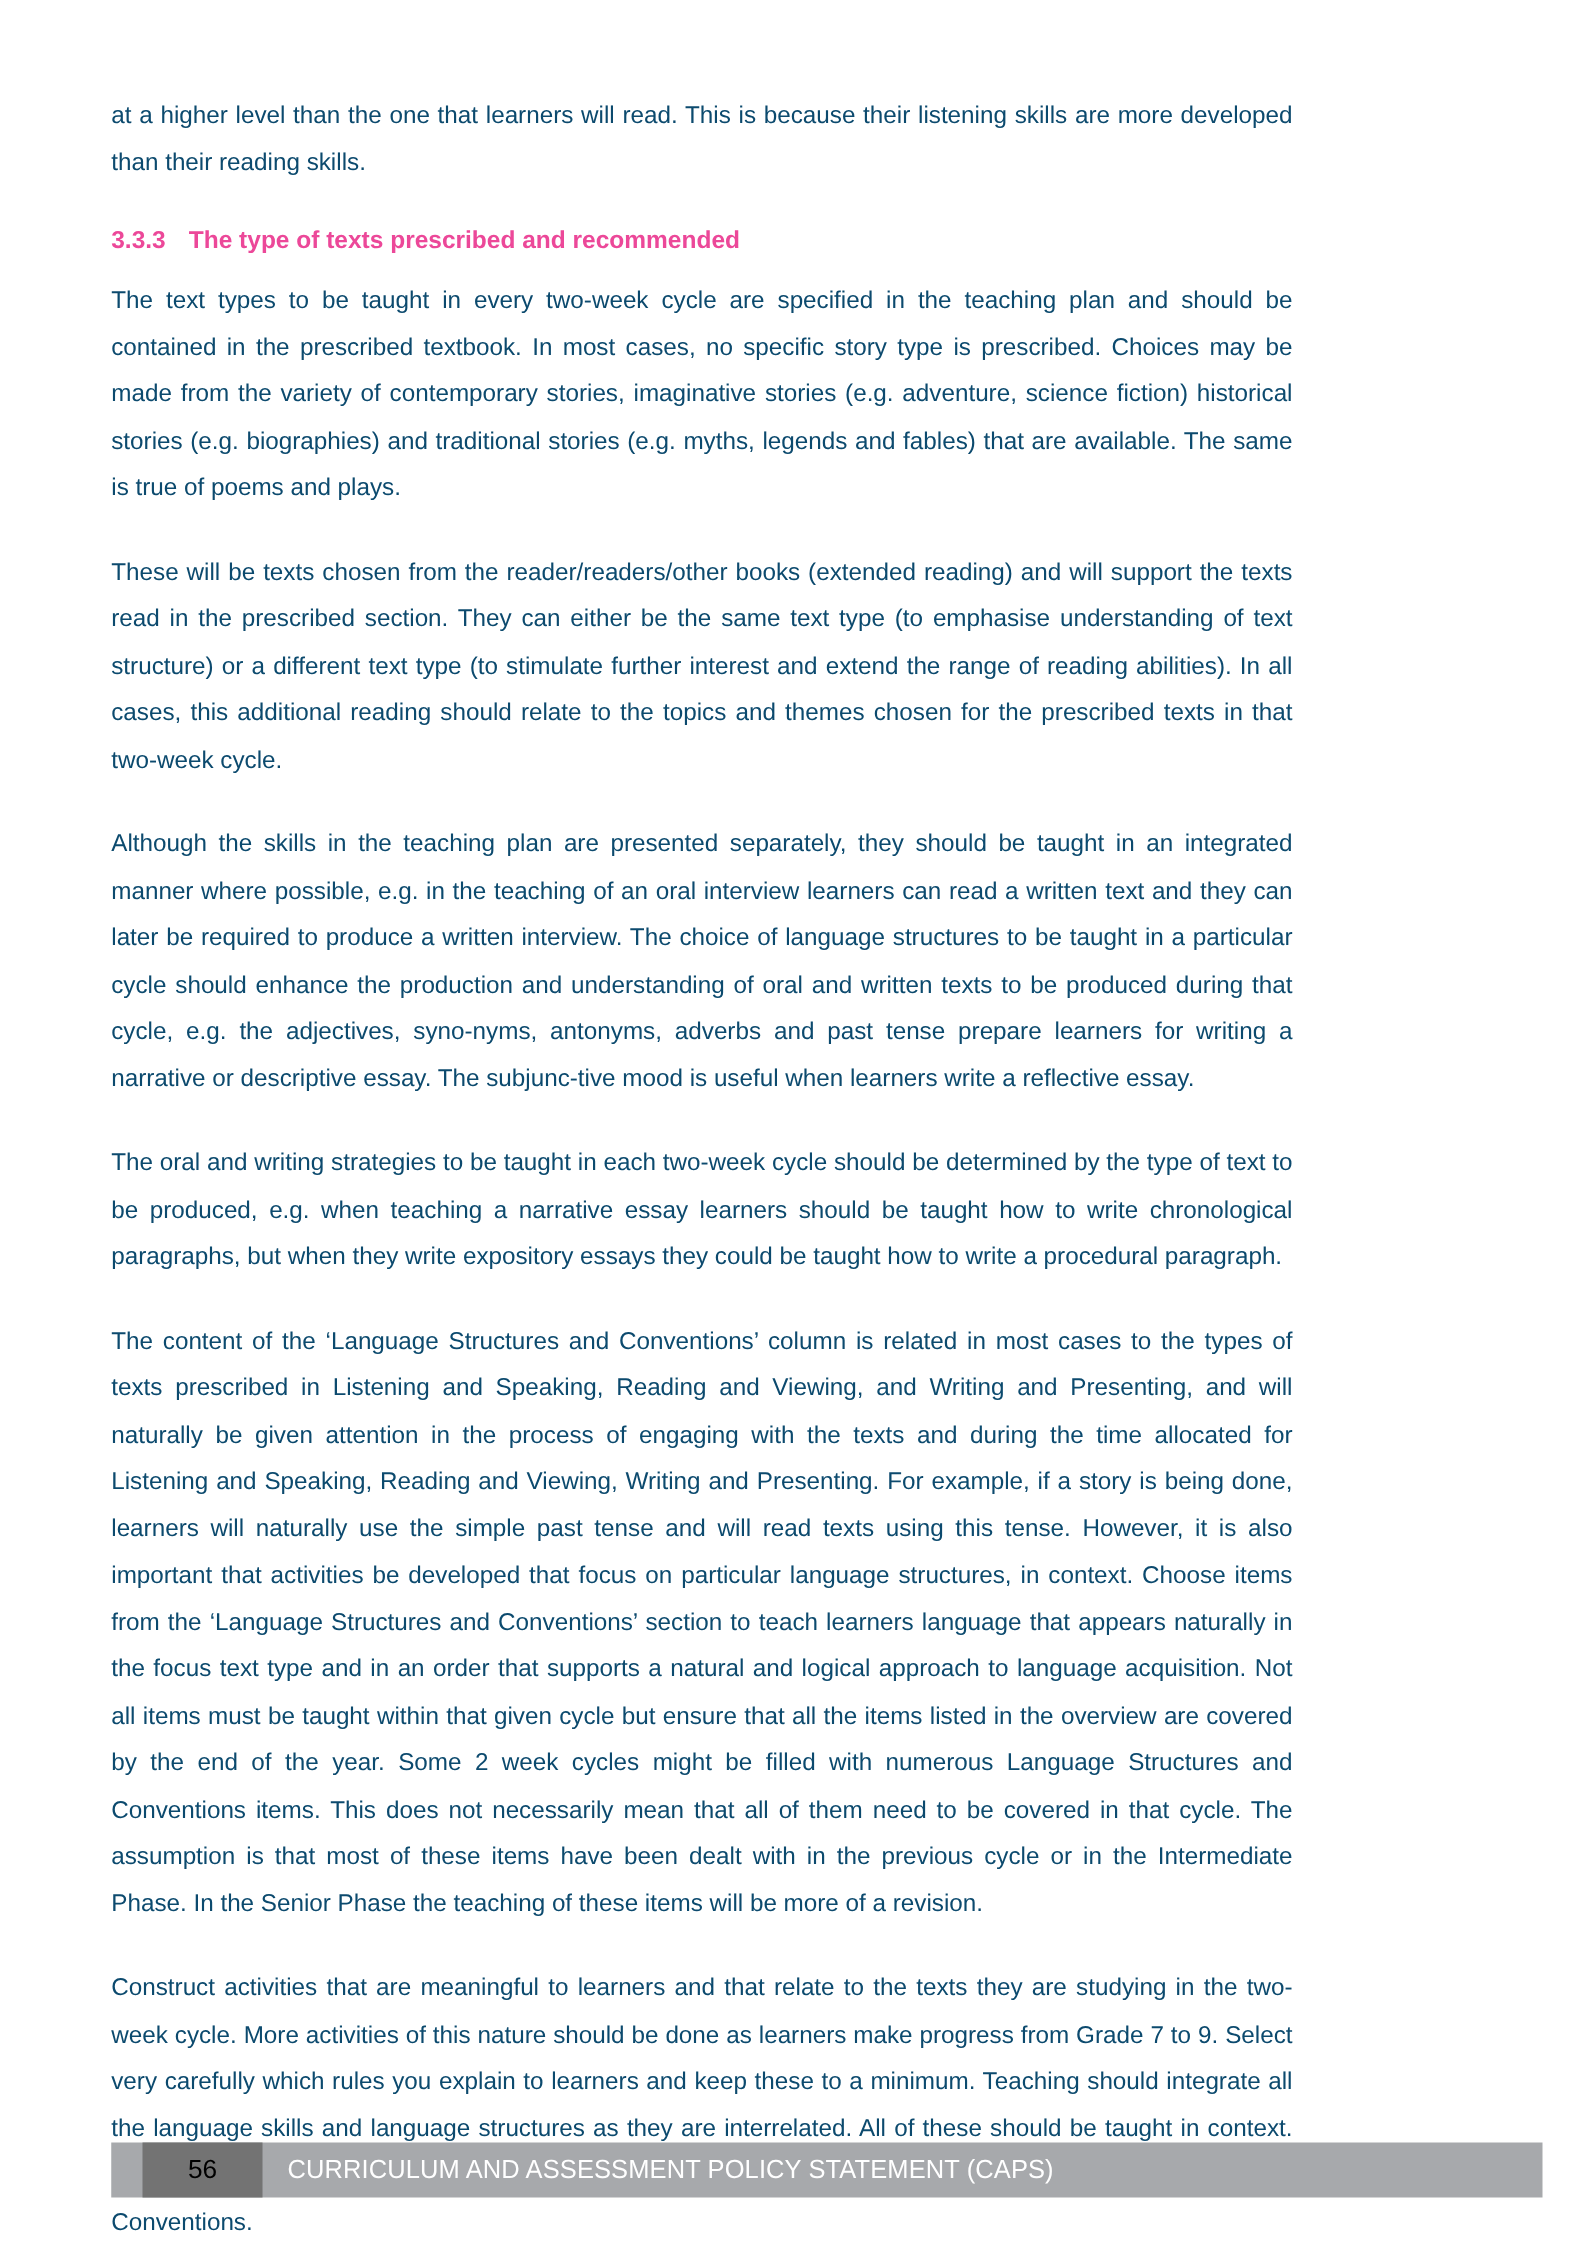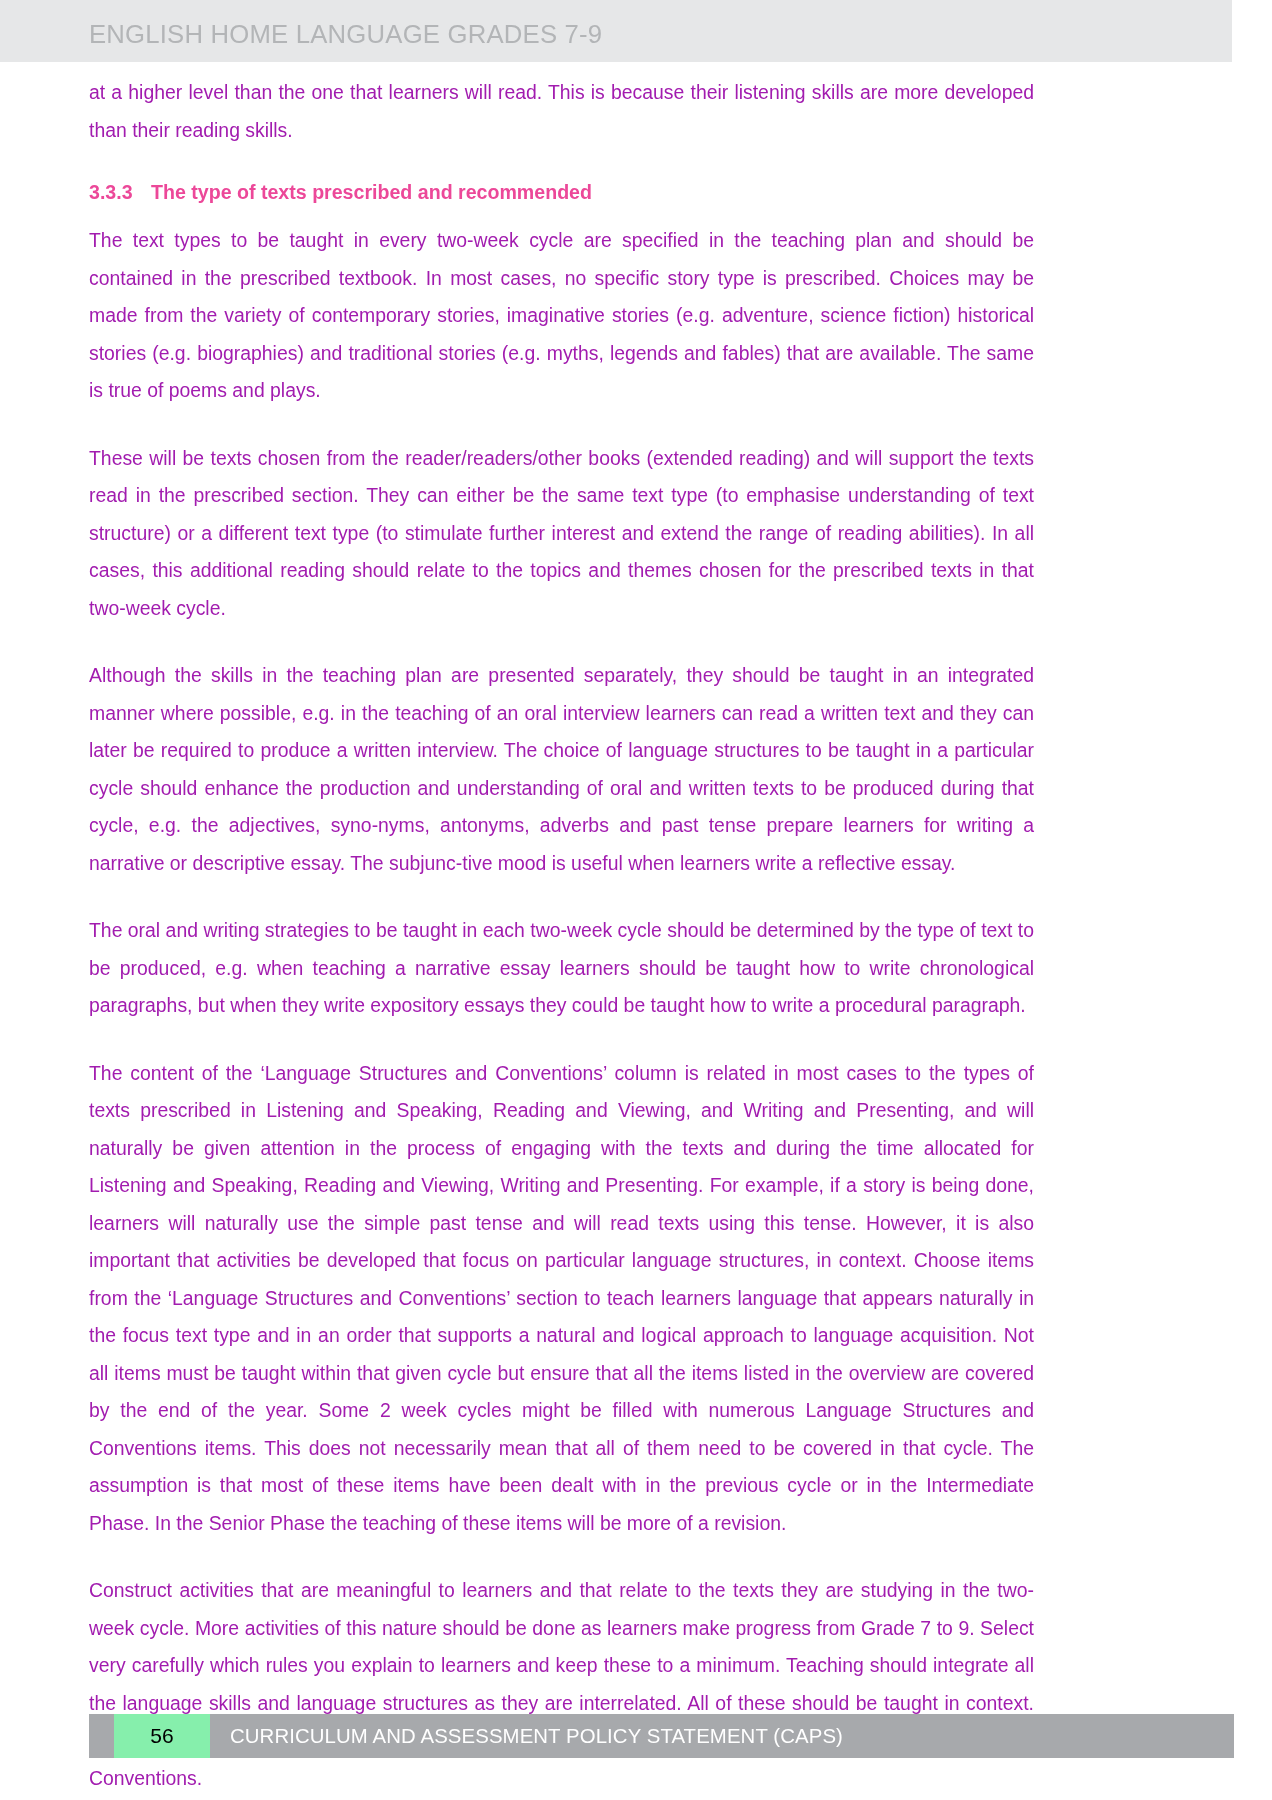--- a/index.html
+++ b/index.html
@@ -49,21 +49,21 @@
     left: 89px;
     width: 945px;
   }
 
   p.body {
     margin: 0 0 0 0;
     font-size: 19.4px;
     line-height: 37.5px;
     text-align: justify;
     text-justify: inter-word;
-    color: #a21caf;
+    color: #0c4a6e;
     -webkit-hyphens: none;
     hyphens: none;
   }
   p.body + p.body {
     margin-top: 30px;
   }
 
   h3.sec {
     margin: 26px 0 13px 0;
     font-size: 19.6px;
@@ -87,21 +87,21 @@
     width: 1145px;
     height: 44px;
     background: #a7a9ac;
   }
   .footer-pagebox {
     position: absolute;
     left: 25px;
     top: 0;
     width: 96px;
     height: 44px;
-    background: #86efac;
+    background: #737373;
     display: flex;
     align-items: center;
     justify-content: center;
   }
   .footer-pagenum {
     font-size: 21px;
     color: #000000;
     font-weight: 400;
   }
   .footer-text {
@@ -117,23 +117,20 @@
     white-space: nowrap;
     transform: scaleX(0.97);
     transform-origin: left center;
   }
 </style>
 </head>
 <body>
 
 <div class="page">
 
-  <div class="header-band">
-    <div class="header-title">ENGLISH HOME LANGUAGE GRADES 7-9</div>
-  </div>
 
   <div class="content">
 
     <p class="body">at a higher level than the one that learners will read. This is because their listening skills are more developed than their reading skills.</p>
 
     <h3 class="sec">
       <span class="num">3.3.3</span><span>The type of texts prescribed and recommended</span>
     </h3>
     <p class="body">The text types to be taught in every two-week cycle are specified in the teaching plan and should be contained in the prescribed textbook. In most cases, no specific story type is prescribed. Choices may be made from the variety of contemporary stories, imaginative stories (e.g. adventure, science fiction) historical stories (e.g. biographies) and traditional stories (e.g. myths, legends and fables) that are available. The same is true of poems and plays.</p>
     <p class="body">These will be texts chosen from the reader/readers/other books (extended reading) and will support the texts read in the prescribed section. They can either be the same text type (to emphasise understanding of text structure) or a different text type (to stimulate further interest and extend the range of reading abilities). In all cases, this additional reading should relate to the topics and themes chosen for the prescribed texts in that two-week cycle.</p>

